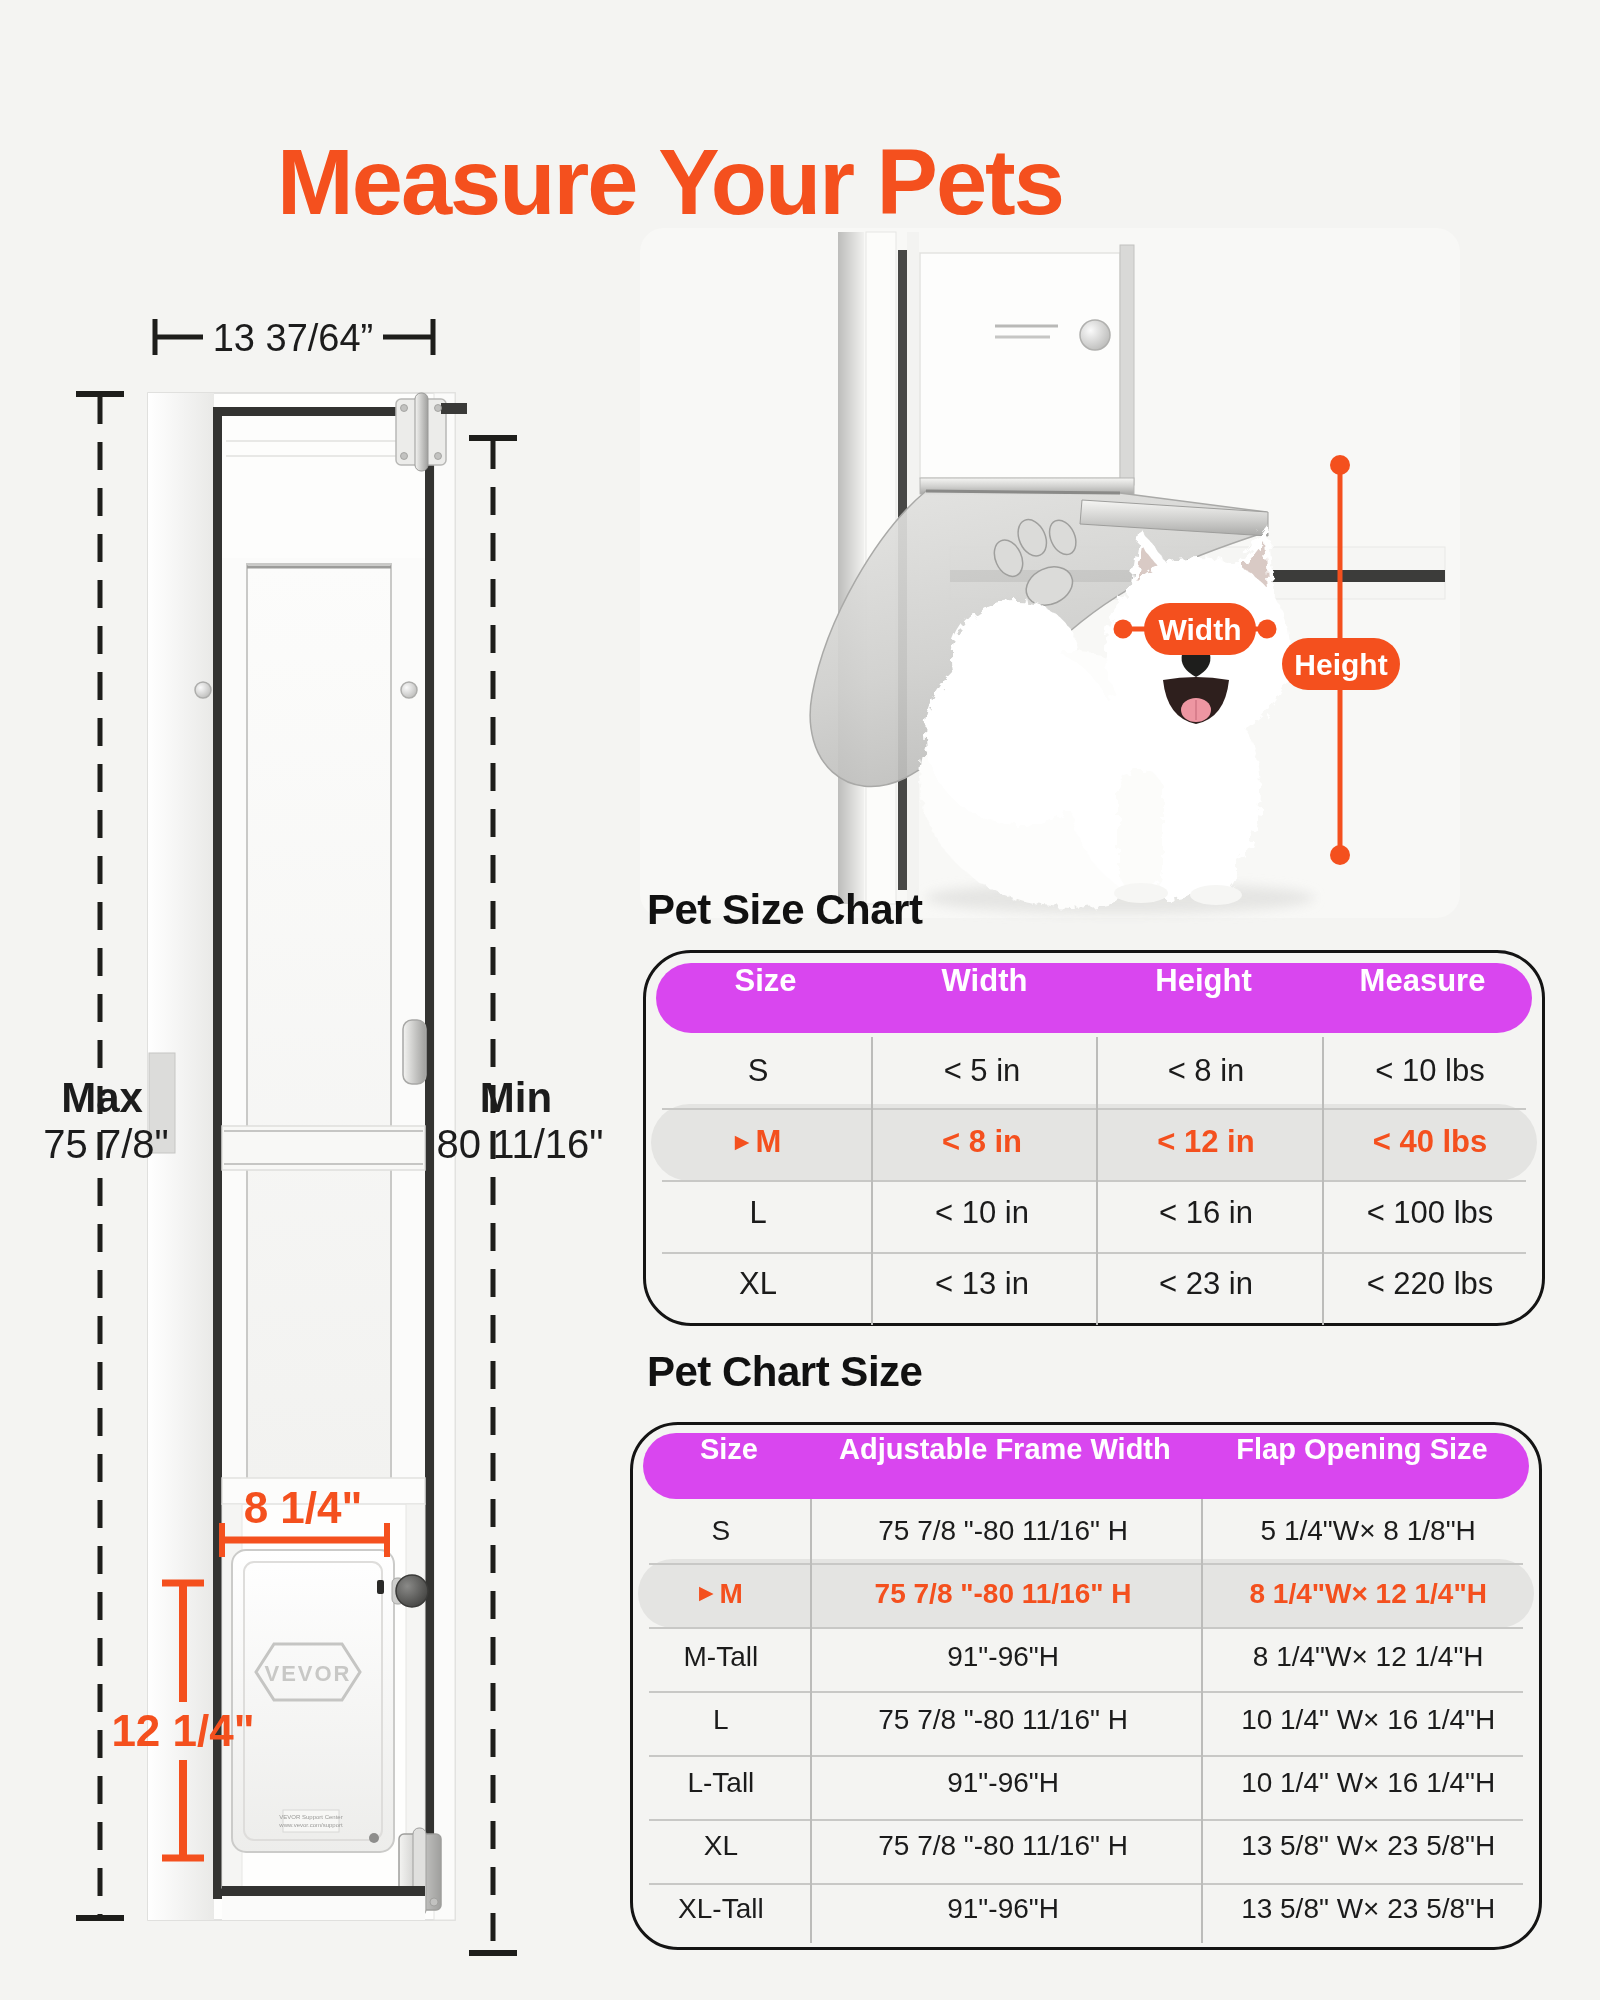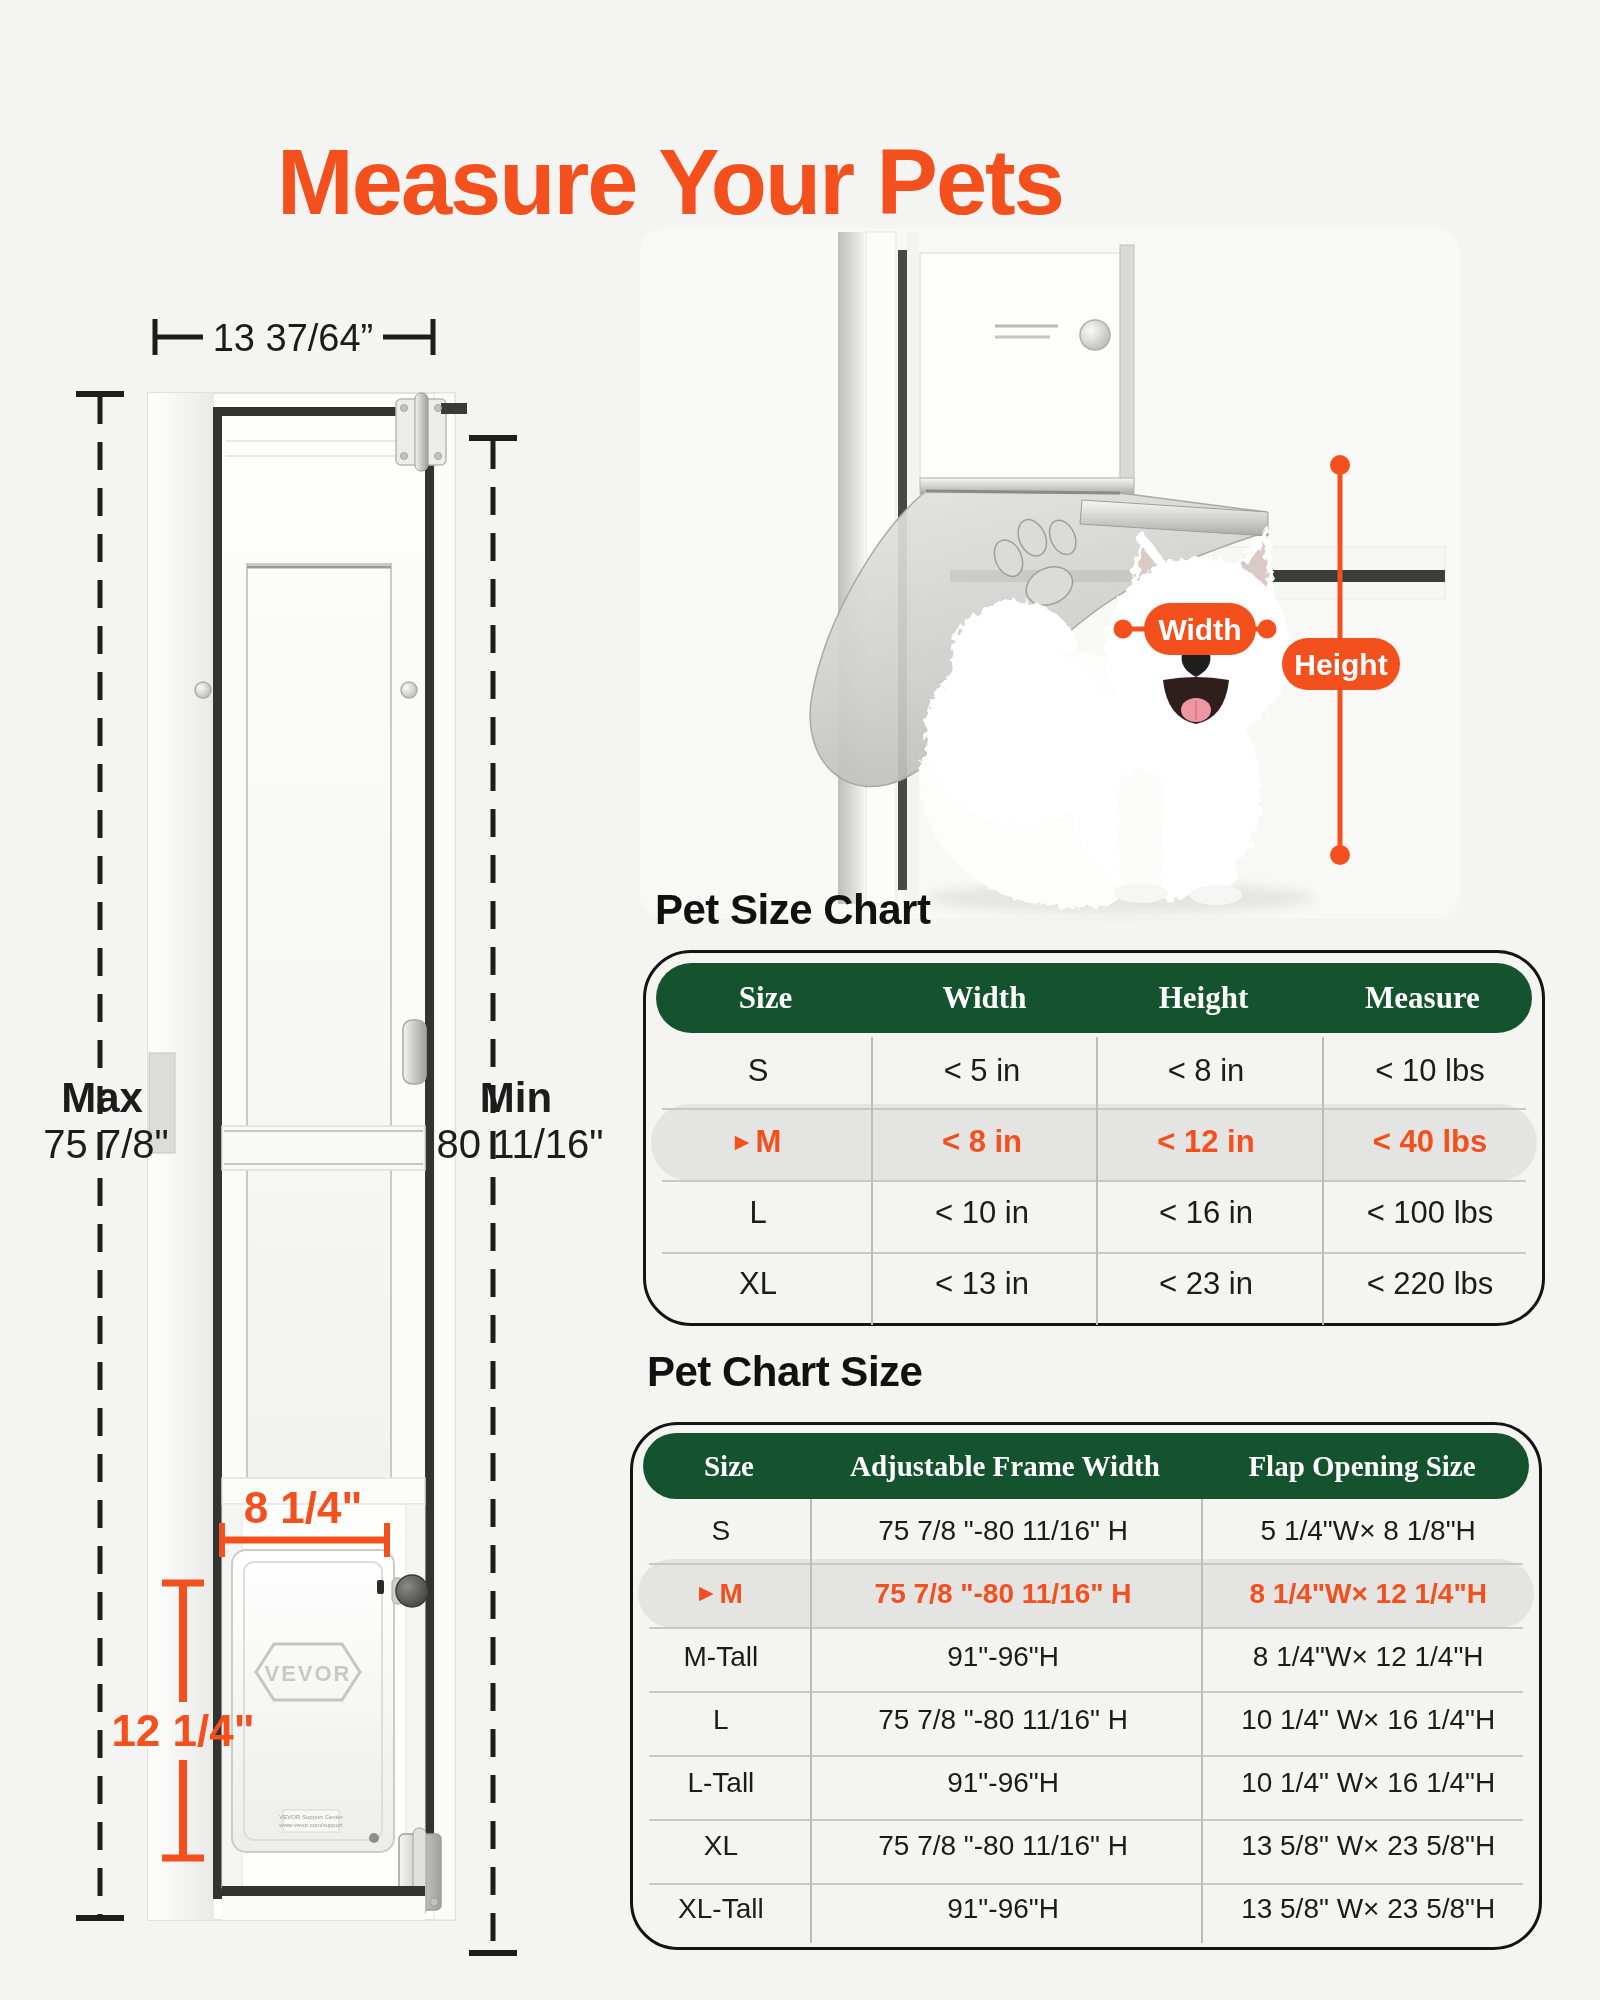--- a/index.html
+++ b/index.html
@@ -13,32 +13,32 @@
   #canvas{position:absolute;left:0;top:0;}
 
   .page-title{
     position:absolute;left:0;top:126px;width:1340px;height:112px;
     line-height:112px;text-align:center;
     font-size:92px;font-weight:bold;letter-spacing:-2px;color:#f4501e;
   }
   .section-heading{
     position:absolute;font-size:42px;font-weight:bold;color:#111;letter-spacing:-0.5px;
   }
-  #heading-pet-size{left:647px;top:886px;margin-left:8px;}
+  #heading-pet-size{left:647px;top:886px;}
   #heading-pet-door{left:647px;top:1348px;}
 
   .round-table{
     position:absolute;border:3px solid #141414;border-radius:48px;box-sizing:border-box;
   }
   #pet-size-table{left:643px;top:950px;width:902px;height:376px;}
   #pet-door-table{left:630px;top:1422px;width:912px;height:528px;}
 
   .thead{
-    position:absolute;left:10px;right:10px;background:#14532d;border-radius:36px;
-    display:flex;align-items:center;z-index:4;font-family:Liberation Serif, serif;
+    position:absolute;left:10px;right:10px;background:#d946ef;border-radius:36px;
+    display:flex;align-items:flex-start;z-index:4;
   }
   #pet-size-table .thead{top:10px;height:70px;}
   #pet-door-table .thead{top:8px;height:66px;}
   .thcell{
     text-align:center;color:#ffffff;font-weight:bold;
   }
   #pet-size-table .thcell{width:25%;font-size:31px;}
   #pet-door-table .thcell.c0{width:19.4%;}
   #pet-door-table .thcell.c1{width:42.9%;}
   #pet-door-table .thcell.c2{width:37.7%;}

